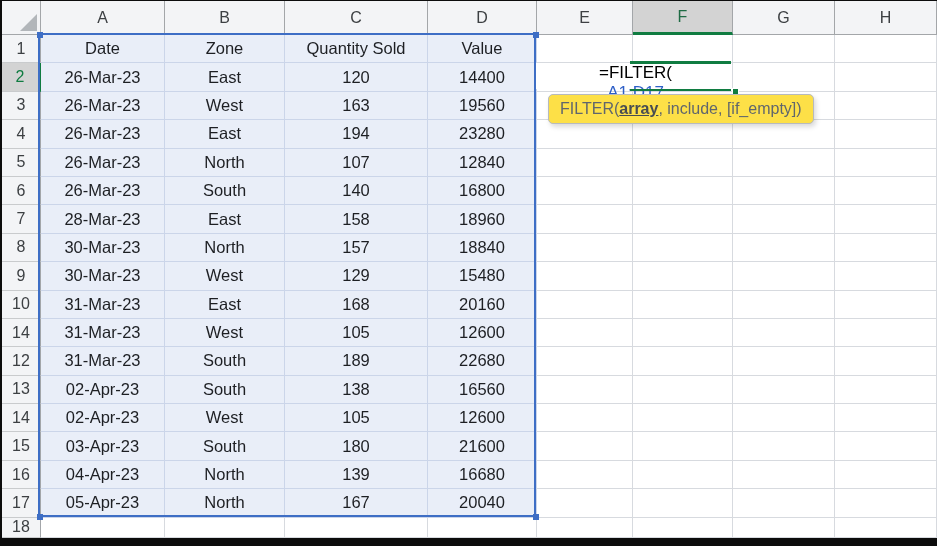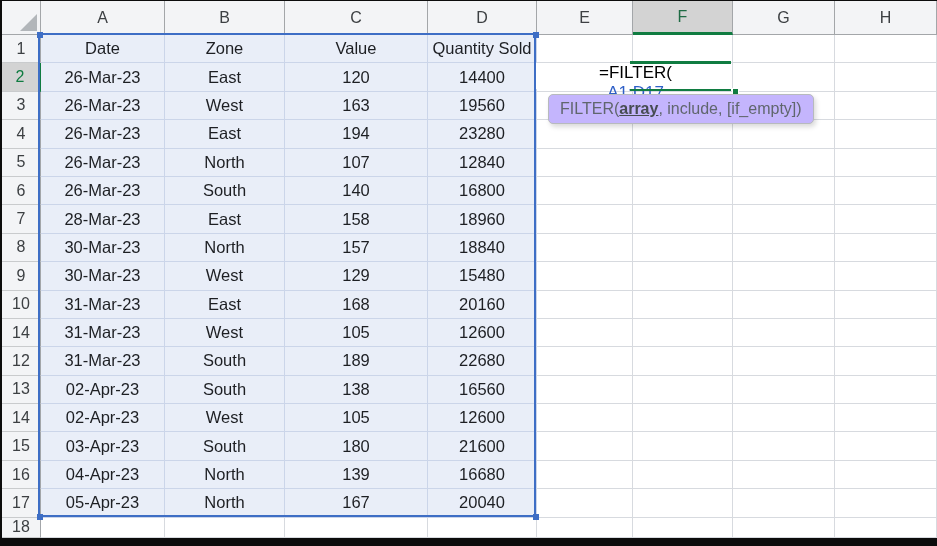--- a/index.html
+++ b/index.html
@@ -51,21 +51,21 @@
 
   
   .editor{position:absolute;left:535px;top:63px;width:197px;height:26px;background:#fff;
           z-index:2;display:flex;align-items:center;padding-left:4px;box-sizing:border-box;
           font-size:17px;white-space:pre;flex-direction:column;}
   .editor .ref{color:var(--reference);text-decoration:underline;}
   .caret{display:inline-block;width:1.5px;height:19px;background:#111;margin-left:1px;}
 
   
   .tooltip{position:absolute;left:548px;top:94px;height:28px;z-index:5;display:flex;align-items:center;
-           background:#c4b5fd;border:1px solid var(--tooltip-border);border-radius:5px;
+           background:#fde047;border:1px solid var(--tooltip-border);border-radius:5px;
            padding:0 11px;font-size:16px;color:var(--tooltip-text);white-space:pre;
            box-shadow:2px 3px 5px rgba(0,0,0,0.15);}
   .tooltip b{color:#474c52;text-decoration:underline;}
 </style>
 </head>
 <body>
 
 <div class="frame-left"></div>
 <div class="frame-top"></div>
 <div class="frame-bottom"></div>
@@ -80,22 +80,22 @@
     <div class="hcell">B</div>
     <div class="hcell">C</div>
     <div class="hcell">D</div>
     <div class="hcell">E</div>
     <div class="hcell active">F</div>
     <div class="hcell">G</div>
     <div class="hcell">H</div>
     <div class="rcell">1</div>
     <div class="cell sel">Date</div>
     <div class="cell sel">Zone</div>
+    <div class="cell sel">Quantity Sold</div>
     <div class="cell sel">Value</div>
-    <div class="cell sel">Quantity Sold</div>
     <div class="cell"></div>
     <div class="cell"></div>
     <div class="cell"></div>
     <div class="cell"></div>
     <div class="rcell active">2</div>
     <div class="cell sel">26-Mar-23</div>
     <div class="cell sel">East</div>
     <div class="cell sel">120</div>
     <div class="cell sel">14400</div>
     <div class="cell"></div>

